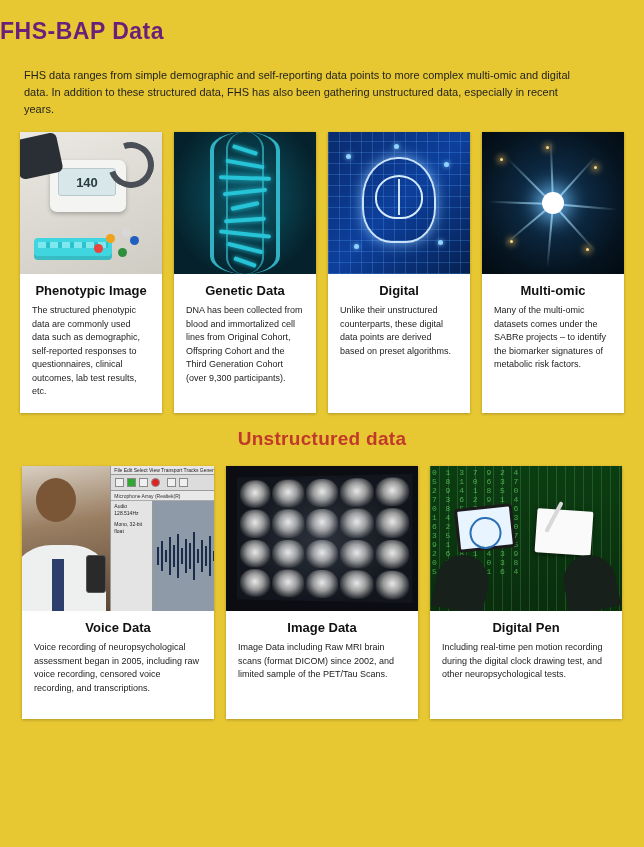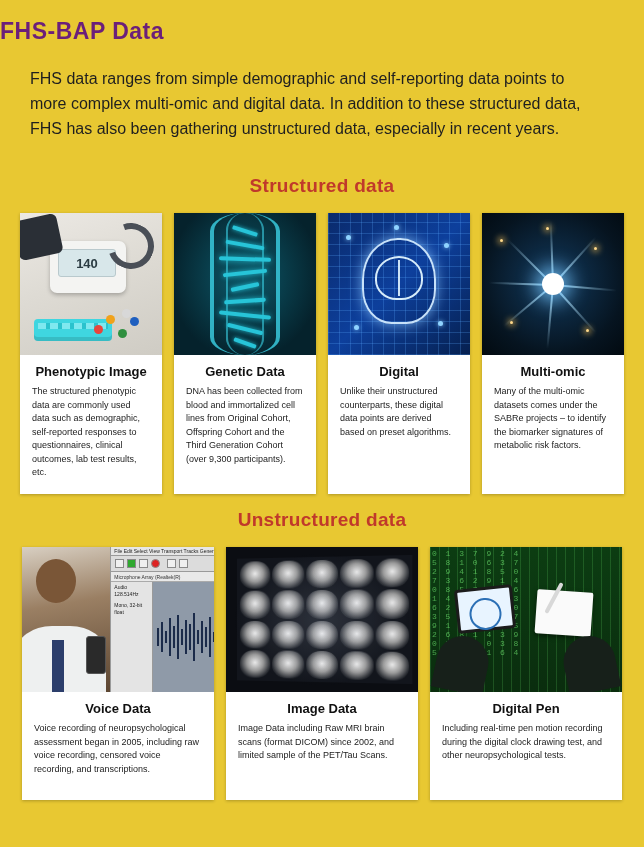--- a/index.html
+++ b/index.html
@@ -24,22 +24,22 @@
   .page-title {
     text-align: left;
     font-size: 23px;
     font-weight: bold;
     color: #6b1f7a;
     letter-spacing: 0.5px;
     margin: 12px 0 0 0;
     padding-top: 6px;
   }
   .intro {
-    margin: 22px 56px 0 30px;
-    font-size: 16px;
+    margin: 22px 56px 0 24px;
+    font-size: 11px;
     line-height: 1.55;
     color: #1f1f1f;
   }
   .section-title {
     text-align: center;
     font-size: 19px;
     font-weight: bold;
     color: #c0392b;
     letter-spacing: 0.3px;
   }
@@ -296,21 +296,20 @@
 </style>
 </head>
 <body>
 
 <div class="page">
 
   <h1 class="page-title">FHS-BAP Data</h1>
 
   <p class="intro">FHS data ranges from simple demographic and self-reporting data points to more complex multi-omic and digital data. In addition to these structured data, FHS has also been gathering unstructured data, especially in recent years.</p>
 
-  <h2 id="structured-title" class="section-title">Structured data</h2>
 
   <div class="card-row row-structured">
 
     <div class="card">
       <div class="card-img">
         <div class="art art-bp">
           <div class="monitor">
               <div class="screen">140</div>
             </div>
           <div class="cuff"></div>

